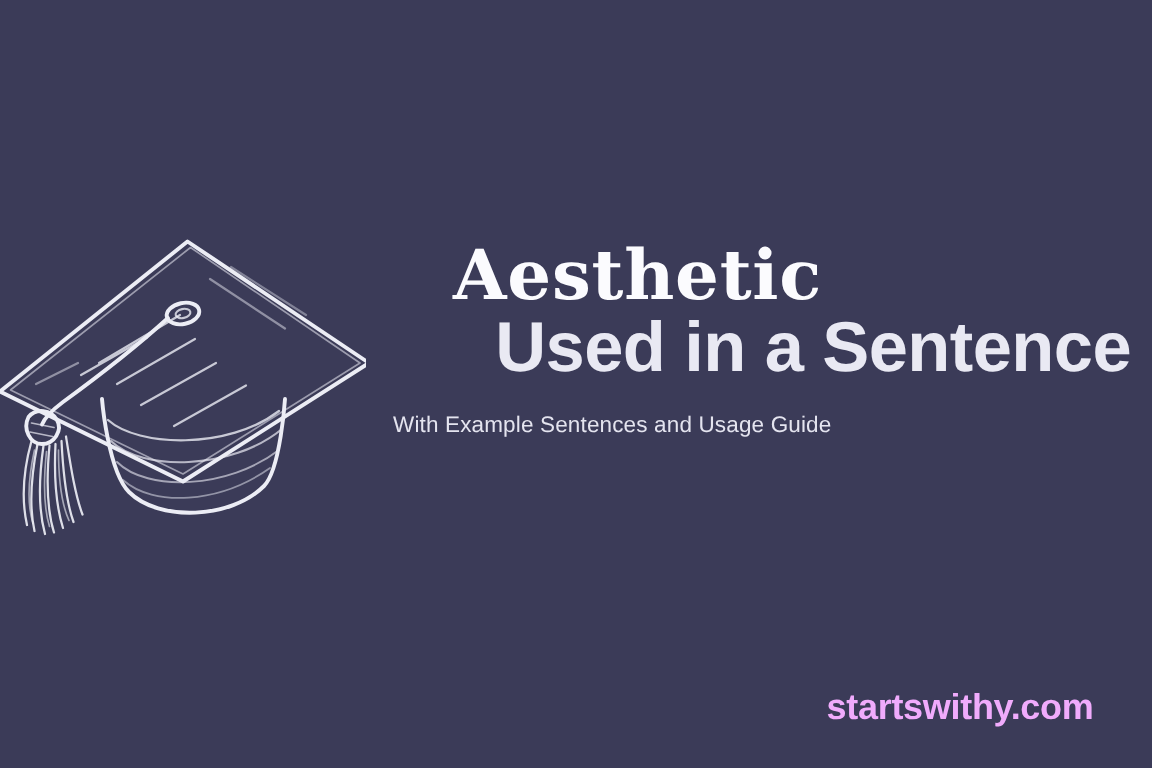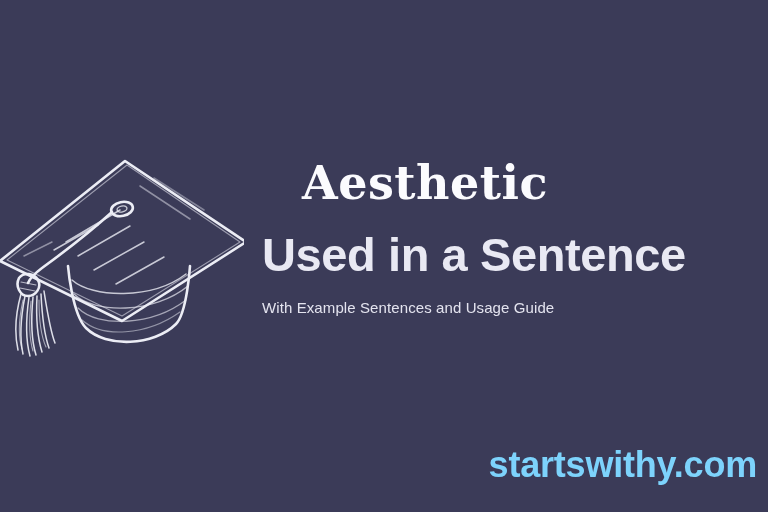--- a/index.html
+++ b/index.html
@@ -44,50 +44,51 @@
     font-weight:700;
     font-size:46px;
     line-height:1.0;
     letter-spacing:0.5px;
     color:#fbfbfe;
     white-space:nowrap;
     margin-left:40px;
   }
 
   #phrase-title {
-    margin-top:25px;
+    margin-top:1px;
     font-family:"Liberation Sans", sans-serif;
     font-weight:700;
     font-size:47px;
     line-height:1.0;
     letter-spacing:-0.4px;
     color:#e9e9f3;
     white-space:nowrap;
+    text-align:right;
   }
 
   #subtitle {
     margin-top:21px;
     font-family:"Liberation Sans", sans-serif;
     font-weight:400;
     font-size:15px;
     letter-spacing:0.1px;
     color:#e4e4ef;
     white-space:nowrap;
   }
 
   
   #brand {
     position:absolute;
-    right:11px;
+    right:39px;
     bottom:26px;
     font-family:"Liberation Sans", sans-serif;
     font-weight:700;
-    font-size:36px;
+    font-size:24px;
     letter-spacing:-0.2px;
-    color:#7dd3fc;
+    color:#f0abfc;
     white-space:nowrap;
   }
 </style>
 </head>
 <body>
 
 <div id="banner">
 
   <div id="cap-illustration">
     <svg viewBox="0 0 250 215" xmlns="http://www.w3.org/2000/svg" fill="none" stroke="#ecedf5" stroke-width="2.6" stroke-linecap="round" stroke-linejoin="round">

